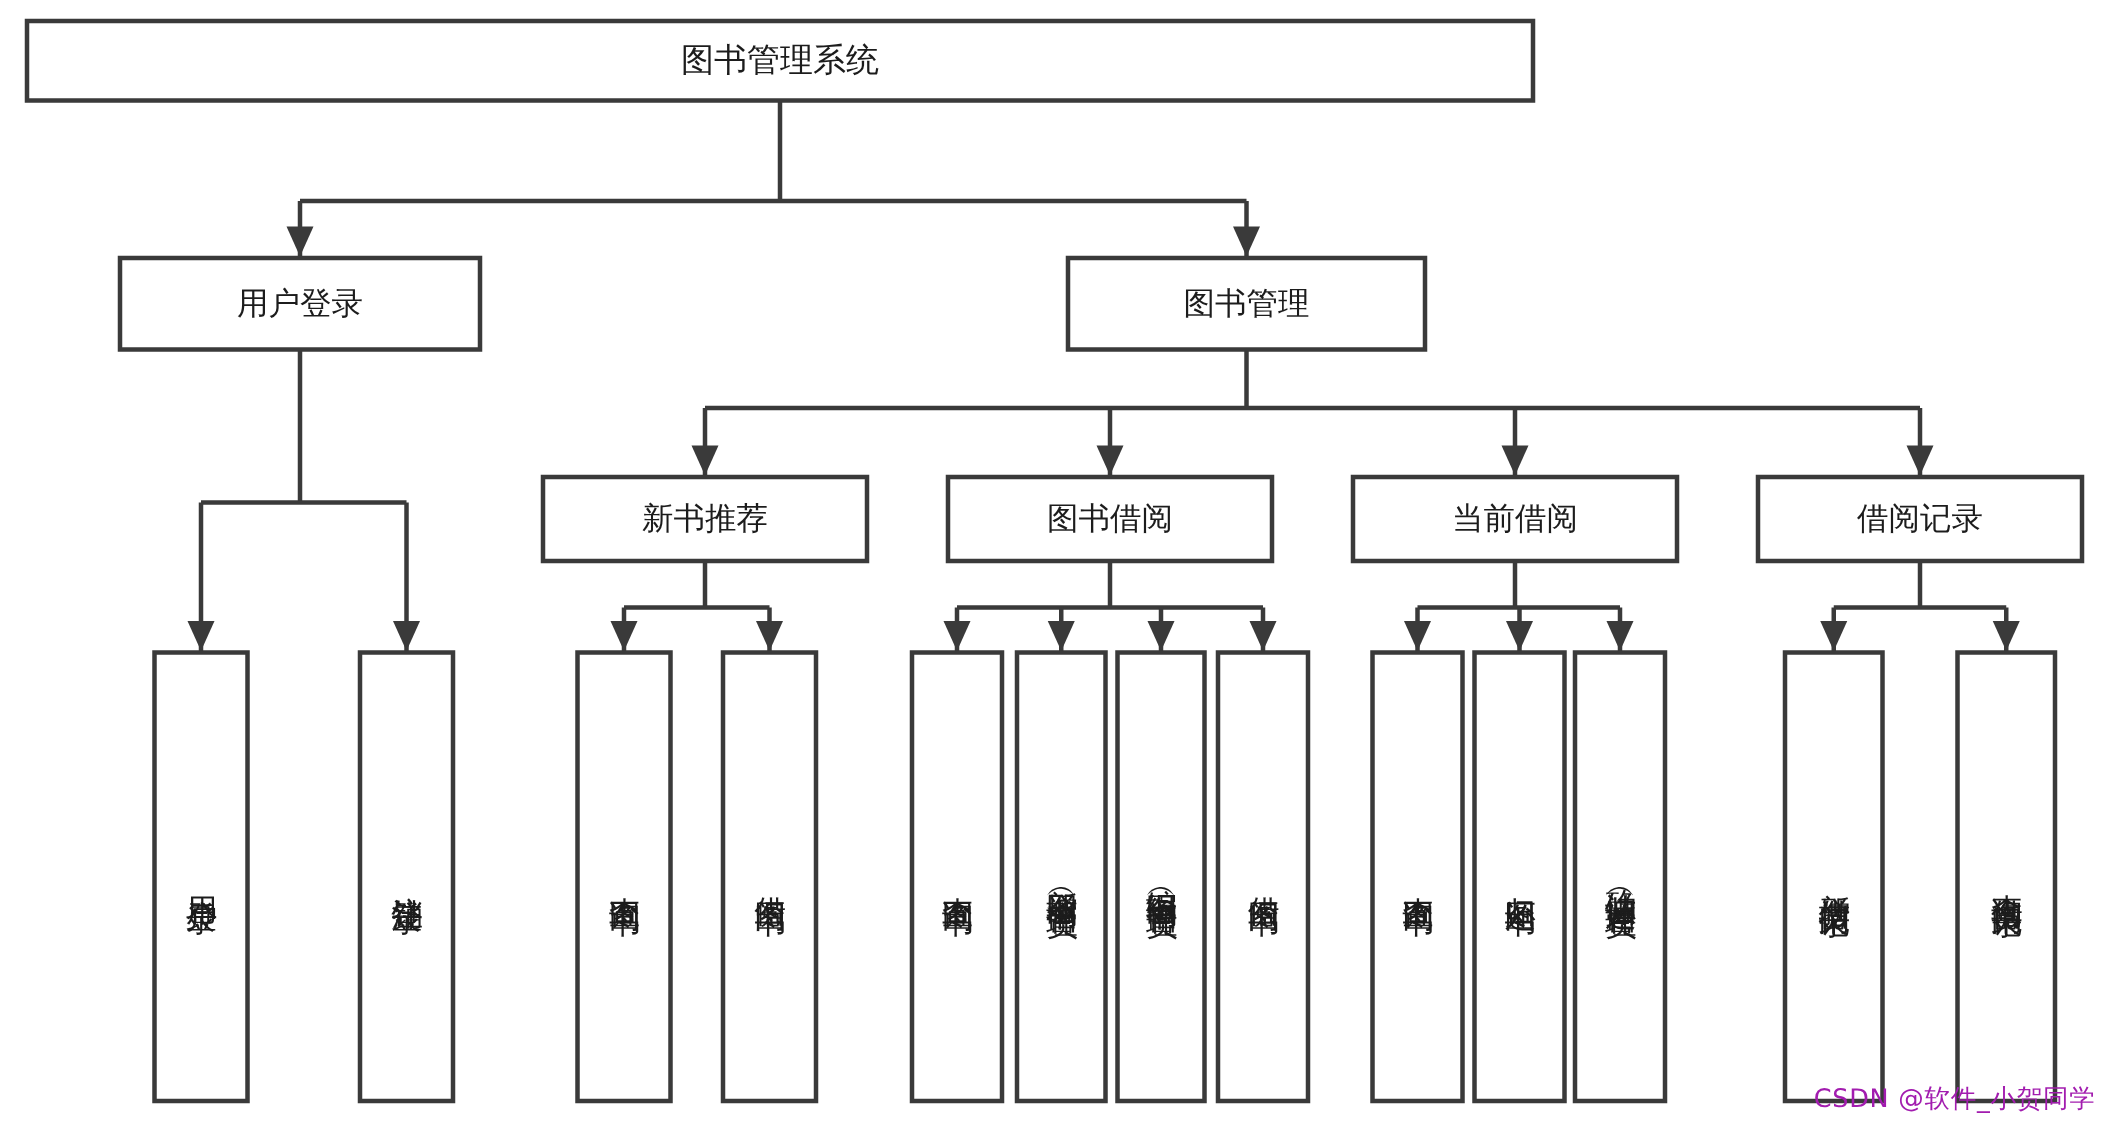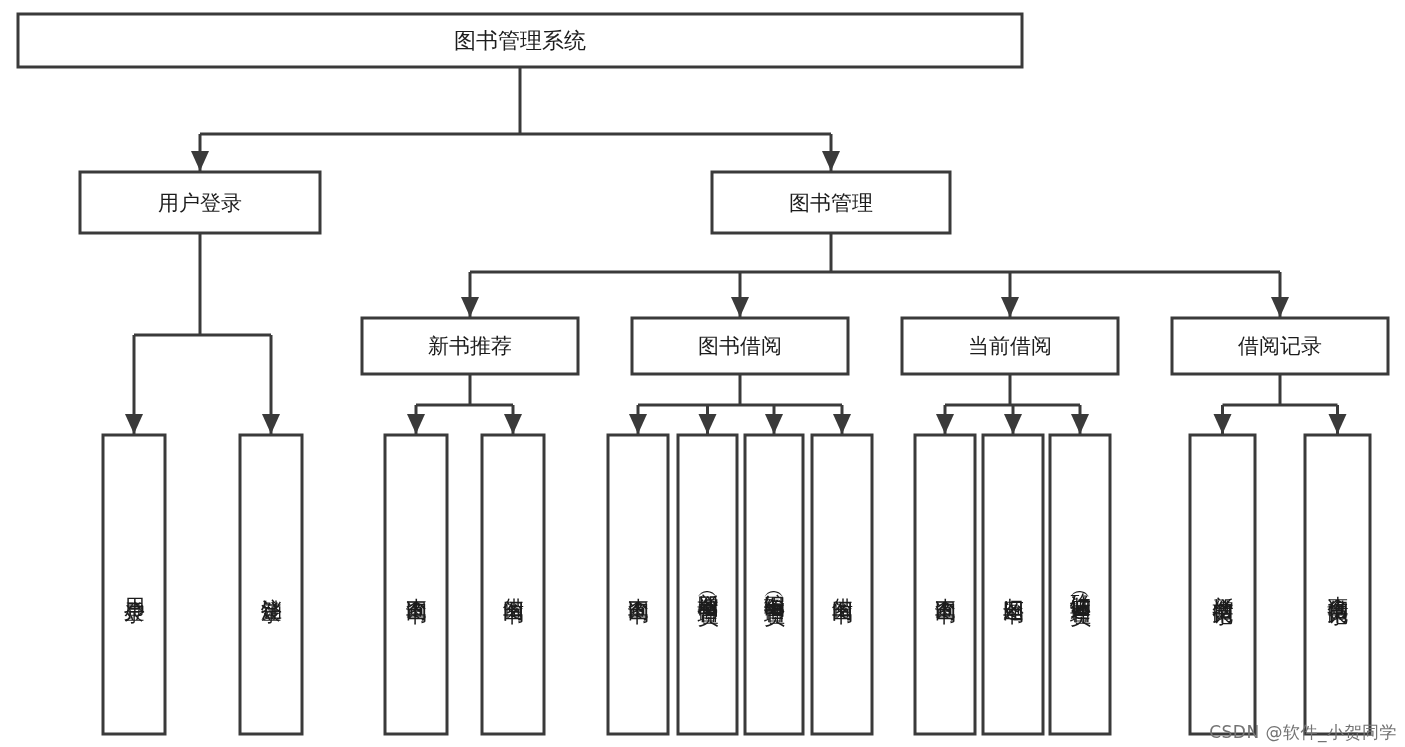--- a/index.html
+++ b/index.html
@@ -69,21 +69,21 @@
     color: #1c1c1c;
     letter-spacing: 2px;
     white-space: nowrap;
   }
   .watermark {
     position: absolute;
     right: 8px;
     bottom: 3px;
     font-family: "DejaVu Sans", "Liberation Sans", sans-serif;
     font-size: 17px;
-    color: #737373;
+    color: #a21caf;
     white-space: nowrap;
     letter-spacing: 0.5px;
   }
 </style>
 </head>
 <body>
 
 <div id="diagram-root">
 
   <svg id="diagram-canvas" viewBox="0 0 1405 747" xmlns="http://www.w3.org/2000/svg">

